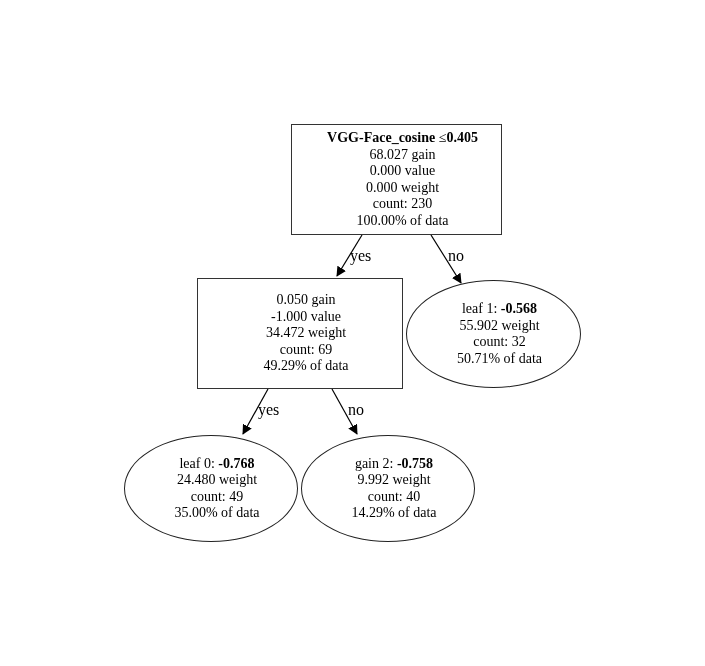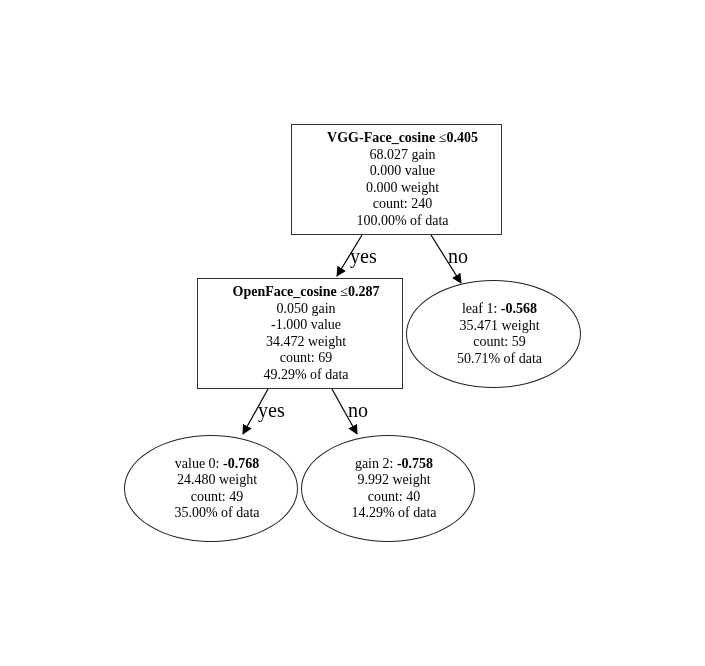--- a/index.html
+++ b/index.html
@@ -2,21 +2,21 @@
 <html><head>
 <meta charset="utf-8">
 <style>
   html, body { margin:0; padding:0; background:#ffffff; }
   body { width:705px; height:666px; position:relative; overflow:hidden; font-family:"Liberation Serif", "DejaVu Serif", serif; color:#000; }
   svg.edges { position:absolute; left:0; top:0; }
   .node { position:absolute; display:flex; flex-direction:column; align-items:center; justify-content:center; text-align:center; font-size:14px; line-height:16.5px; box-sizing:border-box;padding-left:12px; }
   .box { border:1.5px solid #333; background:#fff; }
   .ellipse { border:1.3px solid #222; border-radius:50%; background:#fff;align-items:center; }
   .b { font-weight:bold; }
-  .edge-label { position:absolute; font-size:20px; line-height:16px; }
+  .edge-label { position:absolute; font-size:16px; line-height:16px; }
 </style>
 </head>
 <body>
 
 <svg class="edges" width="705" height="666">
   <defs>
     <marker id="arr" markerWidth="10" markerHeight="10" refX="9" refY="5" orient="auto" markerUnits="userSpaceOnUse">
       <path d="M0,0 L10,5 L0,10 z" fill="#000"></path>
     </marker>
   </defs>
@@ -40,45 +40,41 @@
 <span class="edge-label" style="left:348px; top:402px;">no</span>
 
 <div class="node box" style="left:291px; top:124px; width:211px; height:111px;">
   <div class="b">
     <span>VGG-Face_cosine</span>
     <span style="font-weight:normal">≤</span><span>0.405</span>
   </div>
   <div>68.027 gain</div>
   <div>0.000 value</div>
   <div>0.000 weight</div>
-  <div>count: 240</div>
+  <div>count: 230</div>
   <div>100.00% of data</div>
 </div>
 
 <div class="node box" style="left:197px; top:278px; width:206px; height:111px;">
-  <div class="b">
-    <span>OpenFace_cosine</span>
-    <span style="font-weight:normal">≤</span><span>0.287</span>
-  </div>
   <div>0.050 gain</div>
   <div>-1.000 value</div>
   <div>34.472 weight</div>
   <div>count: 69</div>
   <div>49.29% of data</div>
 </div>
 
 <div class="node ellipse" style="left:406px; top:280px; width:175px; height:108px;">
   <div><span>leaf 1: </span><span class="b">-0.568</span></div>
-  <div>35.471 weight</div>
-  <div>count: 59</div>
+  <div>55.902 weight</div>
+  <div>count: 32</div>
   <div>50.71% of data</div>
 </div>
 
 <div class="node ellipse" style="left:124px; top:435px; width:174px; height:107px;">
-  <div><span>value 0: </span><span class="b">-0.768</span></div>
+  <div><span>leaf 0: </span><span class="b">-0.768</span></div>
   <div>24.480 weight</div>
   <div>count: 49</div>
   <div>35.00% of data</div>
 </div>
 
 <div class="node ellipse" style="left:301px; top:435px; width:174px; height:107px;">
   <div><span>gain 2: </span><span class="b">-0.758</span></div>
   <div>9.992 weight</div>
   <div>count: 40</div>
   <div>14.29% of data</div>

